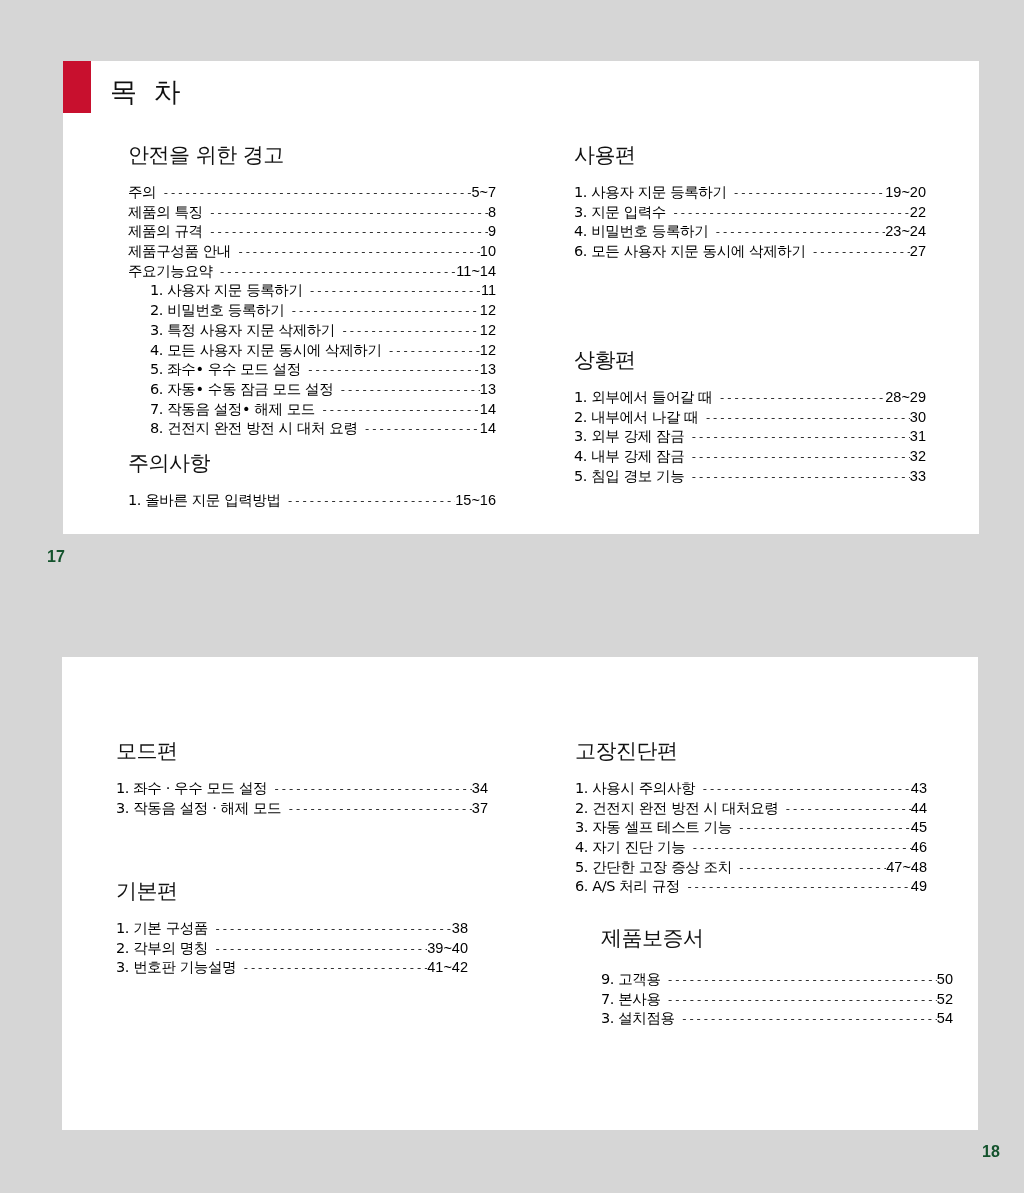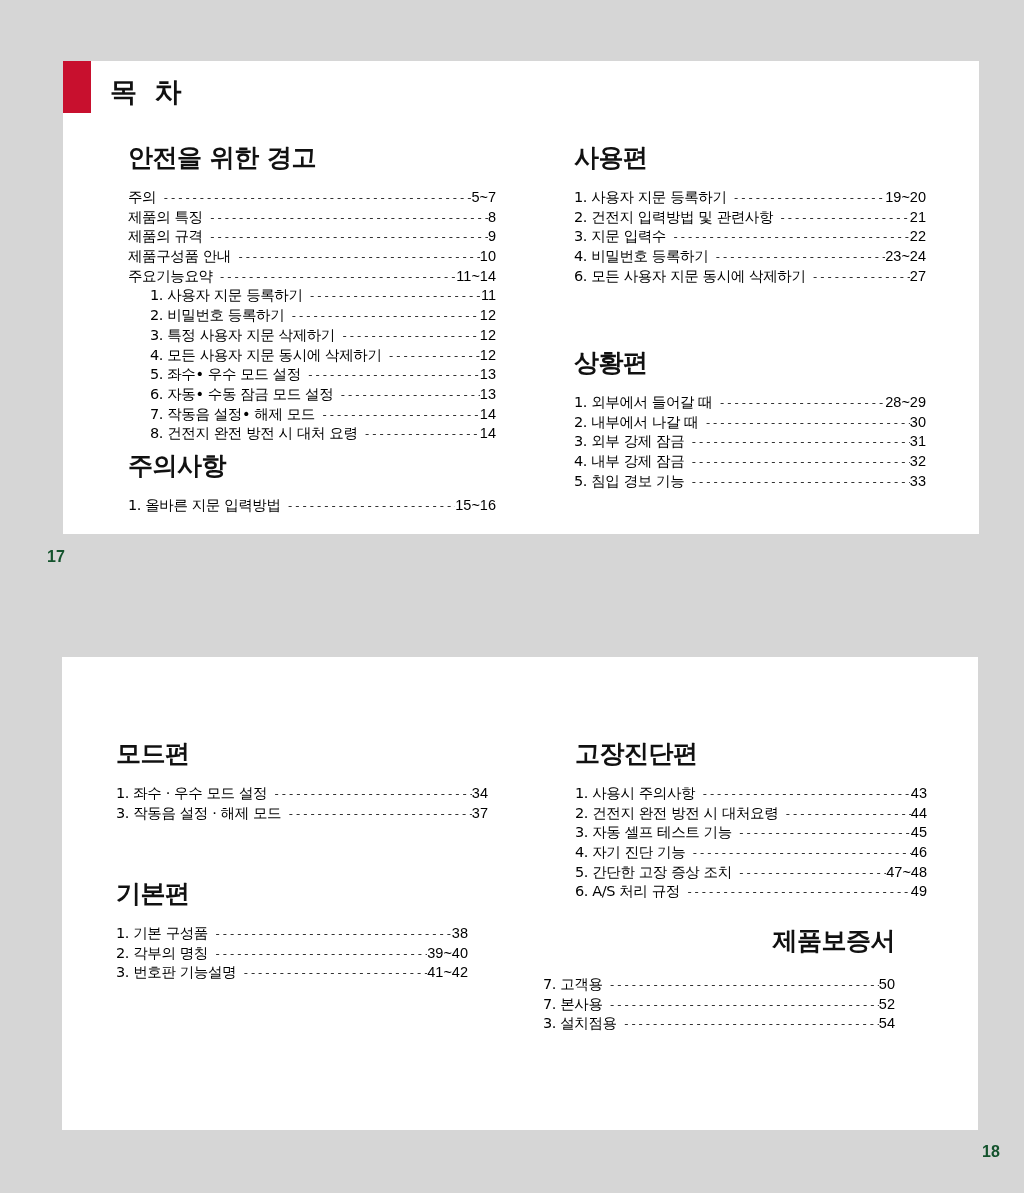--- a/index.html
+++ b/index.html
@@ -17,33 +17,33 @@
   }
   #panel-top { left: 63px; top: 61px; width: 916px; height: 473px; }
   #panel-bottom { left: 62px; top: 657px; width: 916px; height: 473px; }
 
   .accent {
     position: absolute; left: 63px; top: 61px;
     width: 28px; height: 52px; background: #c8102e;
   }
   .main-title {
     position: absolute; left: 110px; top: 74px;
-    font-size: 27px; font-weight: bold; letter-spacing: 4px;
+    font-size: 27px; font-weight: normal; letter-spacing: 4px;
     color: #111;
   }
   .page-num {
     position: absolute; color: #14532d; font-weight: bold;
     font-size: 16px; font-family: "Liberation Sans", sans-serif;
   }
   #page-num-left { left: 47px; top: 548px; }
   #page-num-right { left: 982px; top: 1143px; }
 
   .section { position: absolute; }
   .section-title {
-    font-size: 25px; font-weight: bold; color: #111;
+    font-size: 21px; font-weight: normal; color: #111;
     margin: 0 0 14px 0; letter-spacing: -0.5px;
     white-space: nowrap;
   }
   .entries { list-style: none; margin: 0; padding: 0; }
   .entry {
     display: flex; align-items: baseline;
     font-size: 14.5px; line-height: 19.7px; height: 19.7px;
     color: #000000; white-space: nowrap;
   }
   .entry .label { flex: 0 0 auto; padding-right: 6px; letter-spacing: -0.4px; }
@@ -154,25 +154,20 @@
 
 <div class="section" style="left:574px; top:141px; width:352px;">
   <div class="section-title">사용편</div>
   <ul class="entries">
       <li class="entry">
         <span class="label">1. 사용자 지문 등록하기</span>
         <span class="leader"></span>
         <span class="page">19~20</span>
       </li>
       <li class="entry">
-        <span class="label">2. 건전지 입력방법 및 관련사항</span>
-        <span class="leader"></span>
-        <span class="page">21</span>
-      </li>
-      <li class="entry">
         <span class="label">3. 지문 입력수</span>
         <span class="leader"></span>
         <span class="page">22</span>
       </li>
       <li class="entry">
         <span class="label">4. 비밀번호 등록하기</span>
         <span class="leader"></span>
         <span class="page">23~24</span>
       </li>
       <li class="entry">
@@ -280,25 +275,25 @@
         <span class="page">47~48</span>
       </li>
       <li class="entry">
         <span class="label">6. A/S 처리 규정</span>
         <span class="leader"></span>
         <span class="page">49</span>
       </li>
     </ul>
 </div>
 
-<div class="section" style="left:543px; top:924px; width:352px;text-align:right;">
+<div class="section" style="left:601px; top:924px; width:352px;">
   <div class="section-title" style="margin-bottom:18px;">제품보증서</div>
   <ul class="entries">
       <li class="entry">
-        <span class="label">7. 고객용</span>
+        <span class="label">9. 고객용</span>
         <span class="leader"></span>
         <span class="page">50</span>
       </li>
       <li class="entry">
         <span class="label">7. 본사용</span>
         <span class="leader"></span>
         <span class="page">52</span>
       </li>
       <li class="entry">
         <span class="label">3. 설치점용</span>

